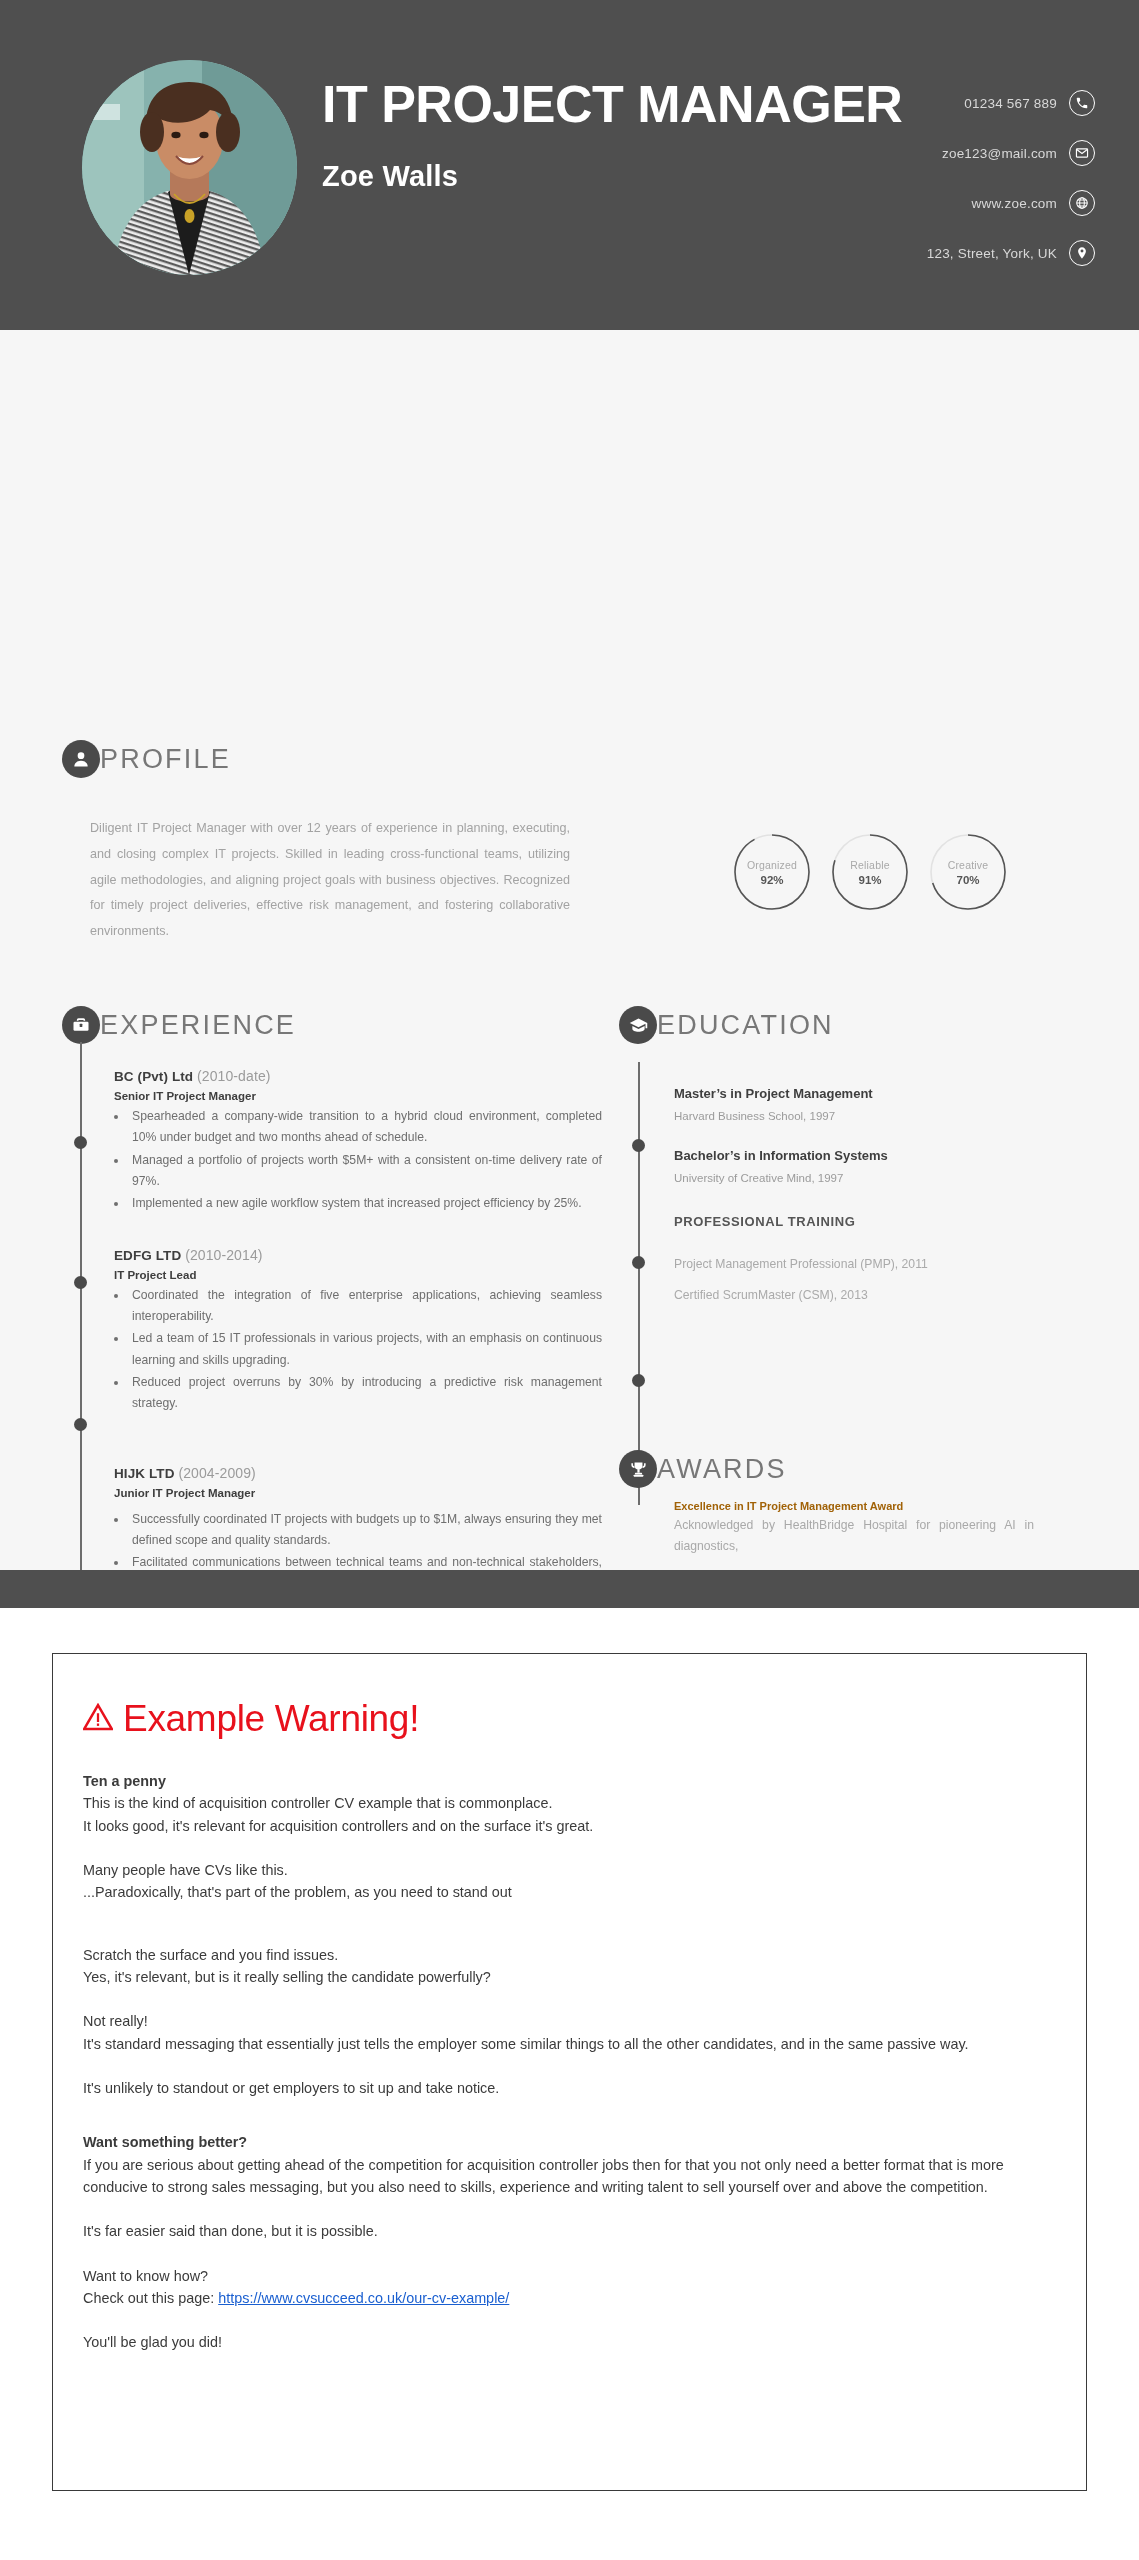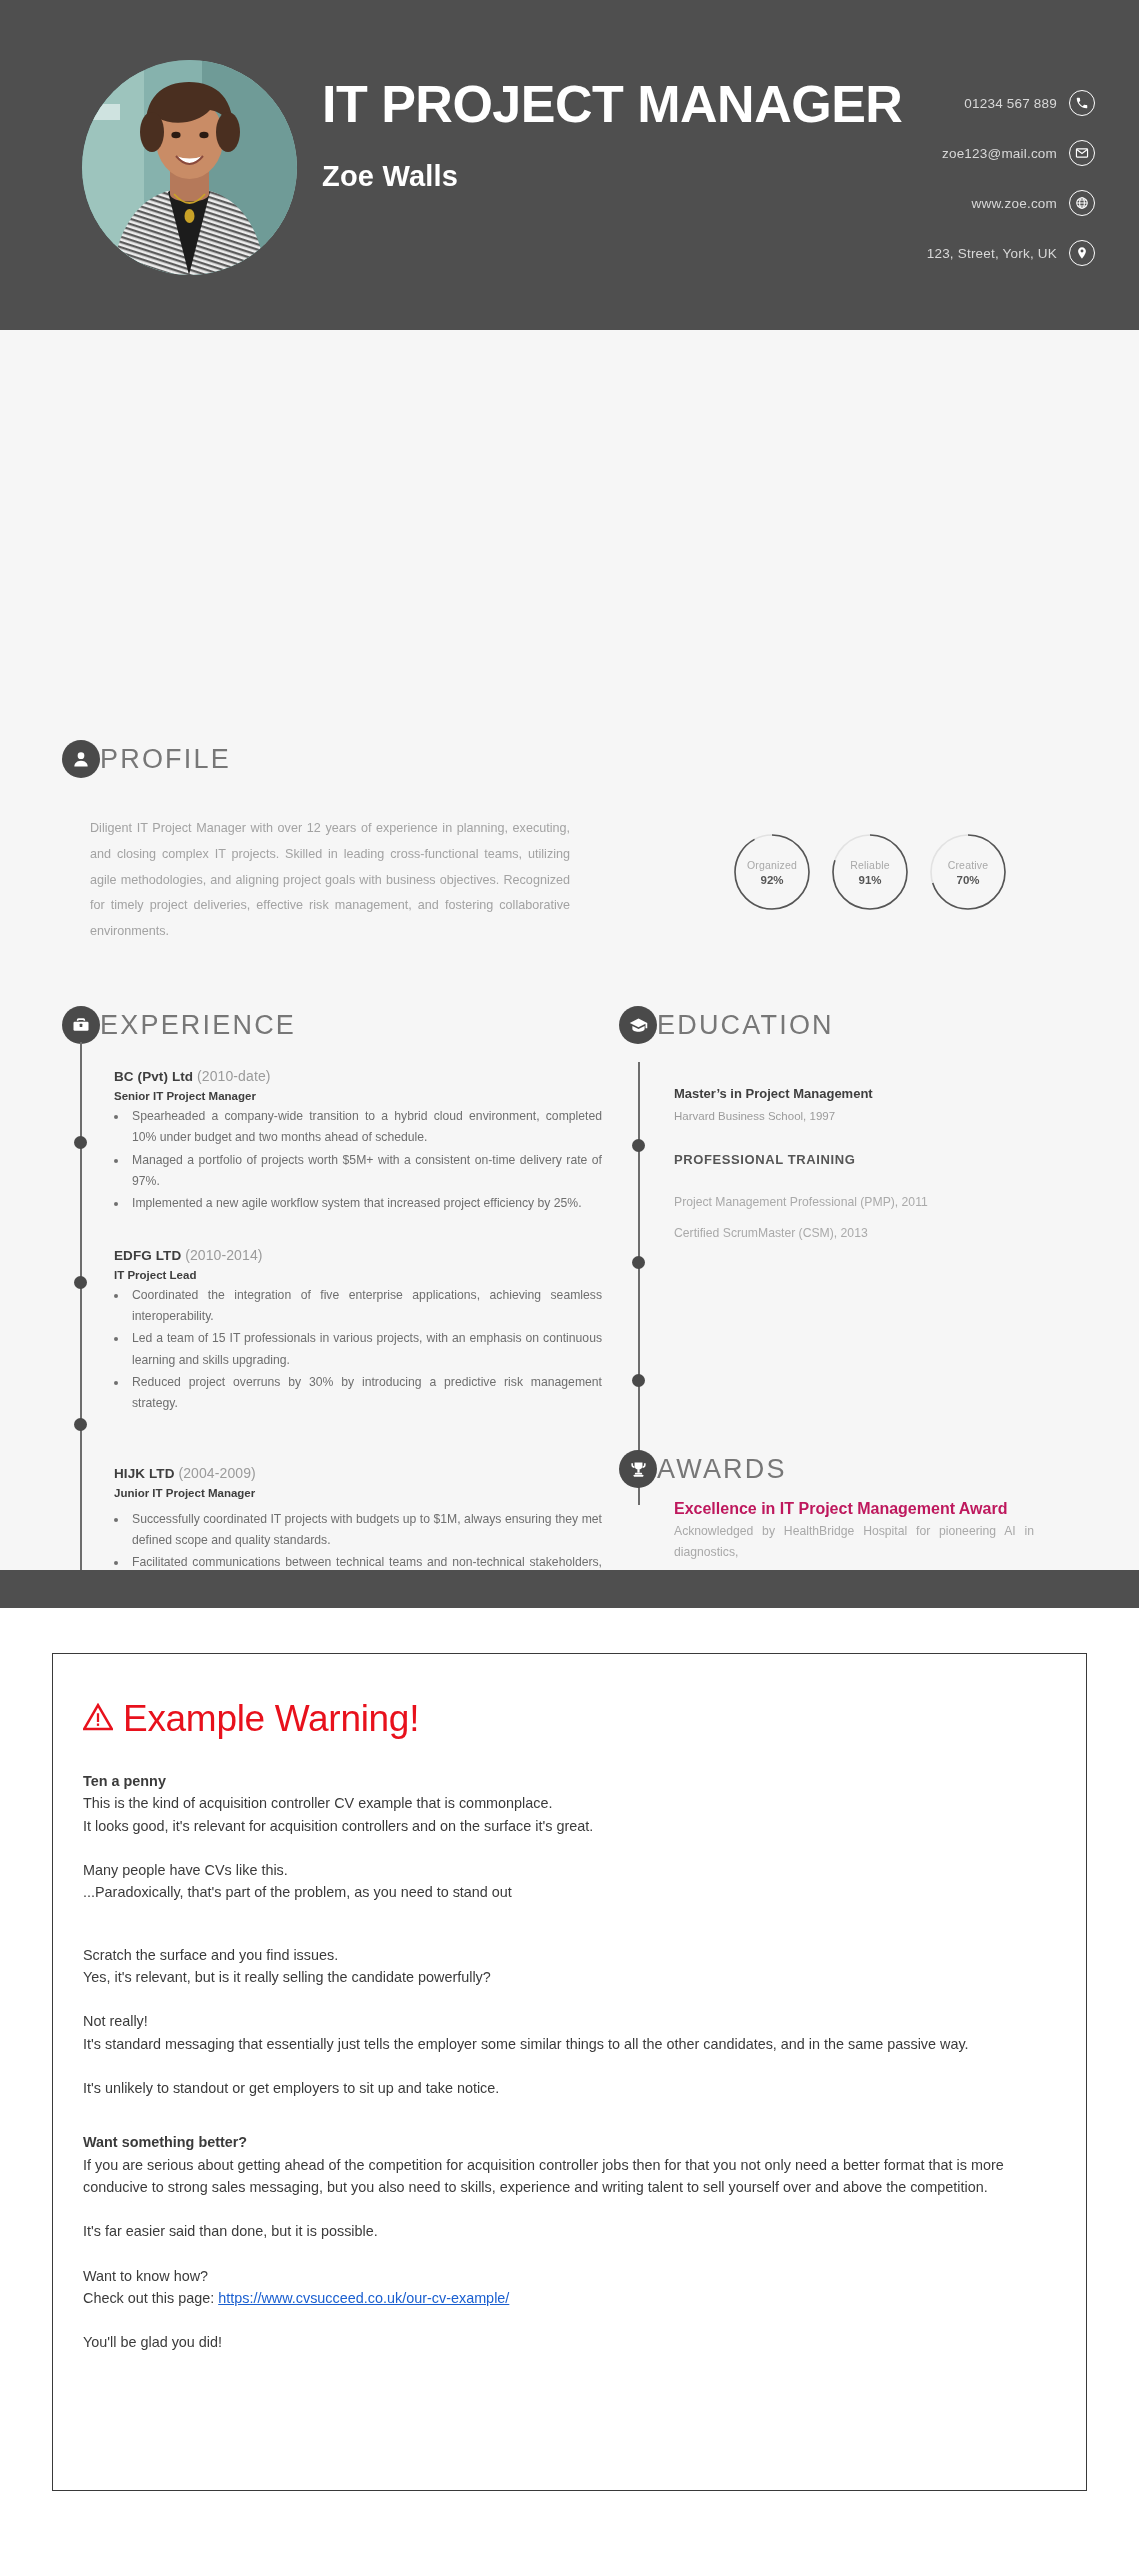--- a/index.html
+++ b/index.html
@@ -135,21 +135,21 @@
   .edu-degree { font-size: 13px; font-weight: 700; color: #3e3e3e; }
   .edu-school { font-size: 11.5px; color: #9b9b9b; margin-top: 9px; }
   .edu-train-title {
     font-size: 13px; color: #555555; font-weight: 600; letter-spacing: 0.6px;
   }
   .edu-train-item { font-size: 12.2px; color: #aaaaaa; }
 
   
   .awards-sec { position: absolute; left: 619px; top: 1120px; width: 470px; }
   .award-body { margin-left: 55px; margin-top: 12px; }
-  .award-title { font-size: 16px; font-weight: 700; color: #be185d; }
+  .award-title { font-size: 11px; font-weight: 700; color: #a16207; }
   .award-desc {
     font-size: 12.2px; color: #a9a9a9; line-height: 1.68; margin-top: 3px;
     text-align: justify; width: 360px;
   }
 
   
   .skills-sec { position: absolute; left: 619px; top: 1280px; width: 470px; }
   .skills-list { margin-top: 30px; margin-left: 16px; }
   .skill-row { display: flex; align-items: center; height: 38px; }
   .skill-name { width: 215px; font-size: 11.6px; color: #8a8a8a; }
@@ -391,20 +391,24 @@
         <div class="tl-line" style="left:19px; top:-24px; height:443px;"></div>
         <div class="tl-dot" style="left:13.2px; top:53px;"></div>
         <div class="tl-dot" style="left:13.2px; top:170px;"></div>
         <div class="tl-dot" style="left:13.2px; top:288px;"></div>
 
         <div class="edu-entry" style="margin-top:42px;">
           <div class="edu-degree">Master’s in Project Management</div>
           <div class="edu-school">Harvard Business School, 1997</div>
         </div>
 
+        <div class="edu-entry" style="margin-top:26px;">
+          <div class="edu-degree">Bachelor’s in Information Systems</div>
+          <div class="edu-school">University of Creative Mind, 1997</div>
+        </div>
 
         <div class="edu-entry" style="margin-top:30px;">
           <div class="edu-train-title">PROFESSIONAL TRAINING</div>
           <div class="edu-train-item" style="margin-top:28px;">Project Management Professional (PMP), 2011</div>
           <div class="edu-train-item" style="margin-top:17px;">Certified ScrumMaster (CSM), 2013</div>
         </div>
       </div>
     </div>
 
     <div class="awards-sec">

